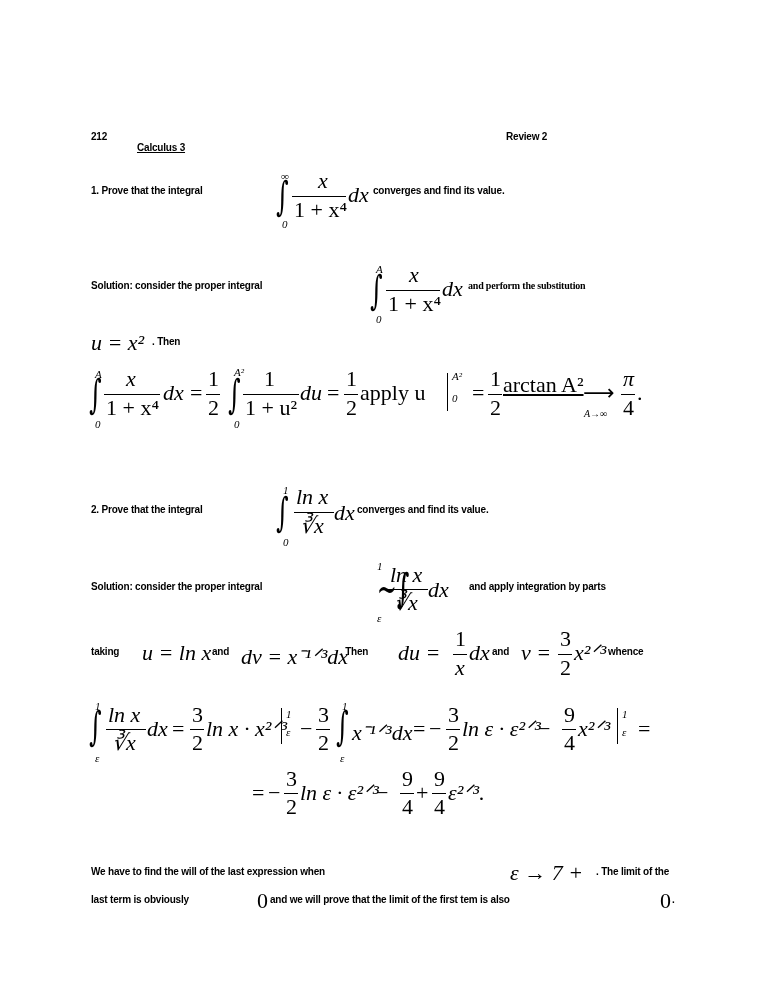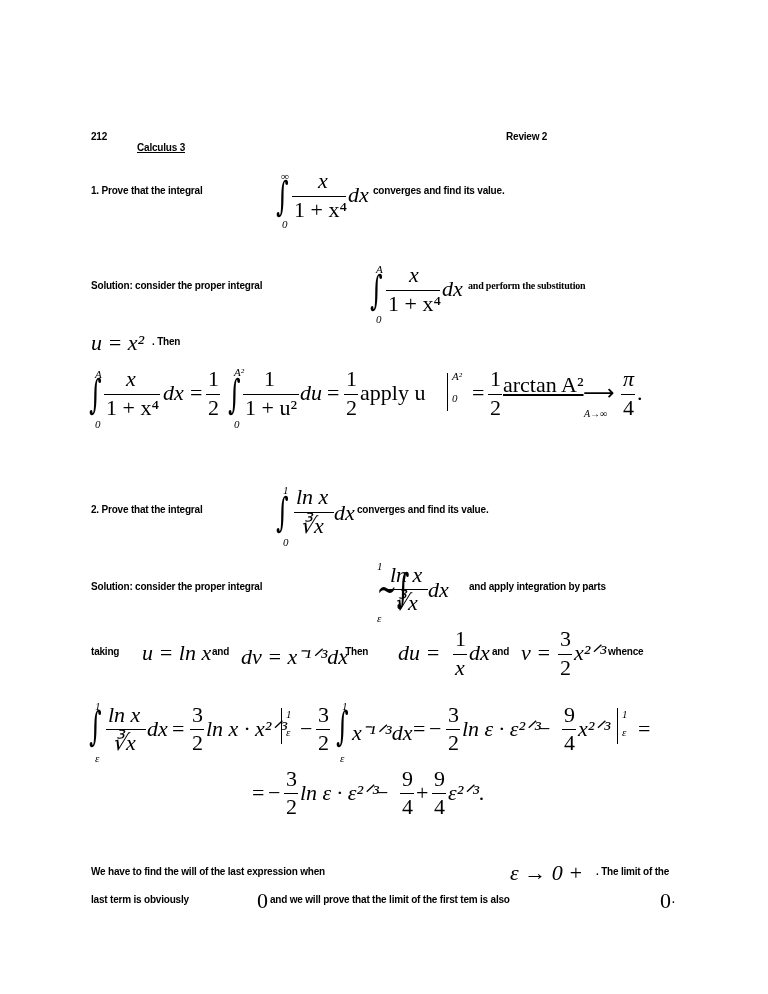--- a/index.html
+++ b/index.html
@@ -177,20 +177,20 @@
     <div class="line" style="left:400px;top:793px;width:14px;"></div>
     <div class="m big" style="left:402px;top:794px;">4</div>
     <div class="m big" style="left:416px;top:780px;">+</div>
     <div class="m big" style="left:434px;top:766px;">9</div>
     <div class="line" style="left:432px;top:793px;width:14px;"></div>
     <div class="m big" style="left:434px;top:794px;">4</div>
     <div class="m mi big" style="left:448px;top:780px;">ε²ᐟ³.</div>
   </div>
 
   <div class="t" style="left:91px;top:866px;">We have to find the will of the last expression when</div>
-  <div class="m mi big" style="left:510px;top:860px;">ε → 0 +</div>
+  <div class="m mi big" style="left:510px;top:860px;">ε → 7 +</div>
   <div class="t" style="left:596px;top:866px;">. The limit of the</div>
   <div class="t" style="left:91px;top:894px;">last term is obviously</div>
   <div class="m big" style="left:257px;top:888px;">0</div>
   <div class="t" style="left:270px;top:894px;">and we will prove that the limit of the first tem is also</div>
   <div class="m big" style="left:660px;top:888px;">0</div>
   <div class="t" style="left:672px;top:894px;">.</div>
 </div>
 
 </body></html>

